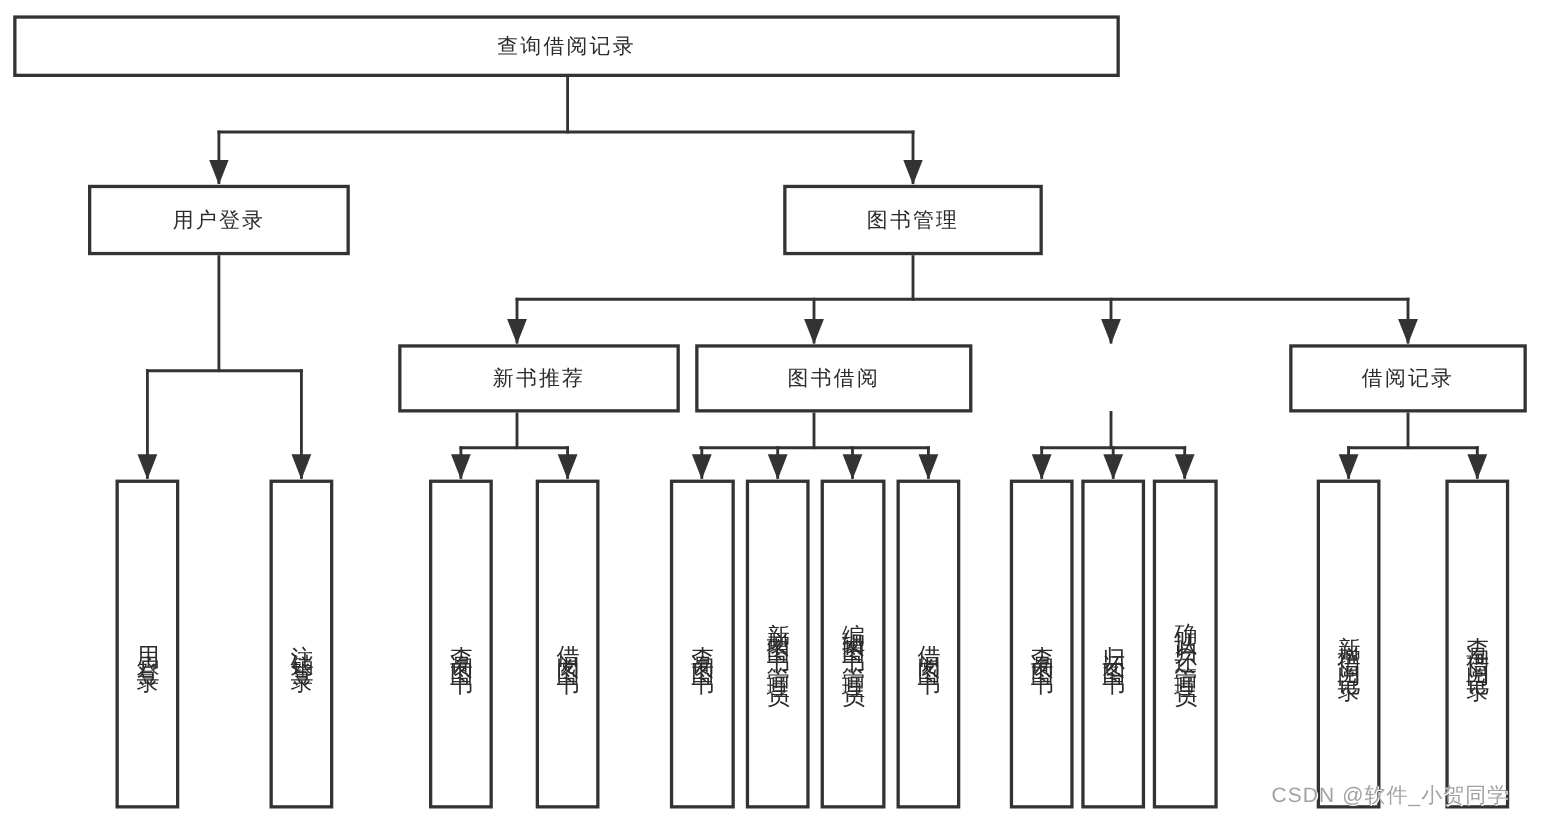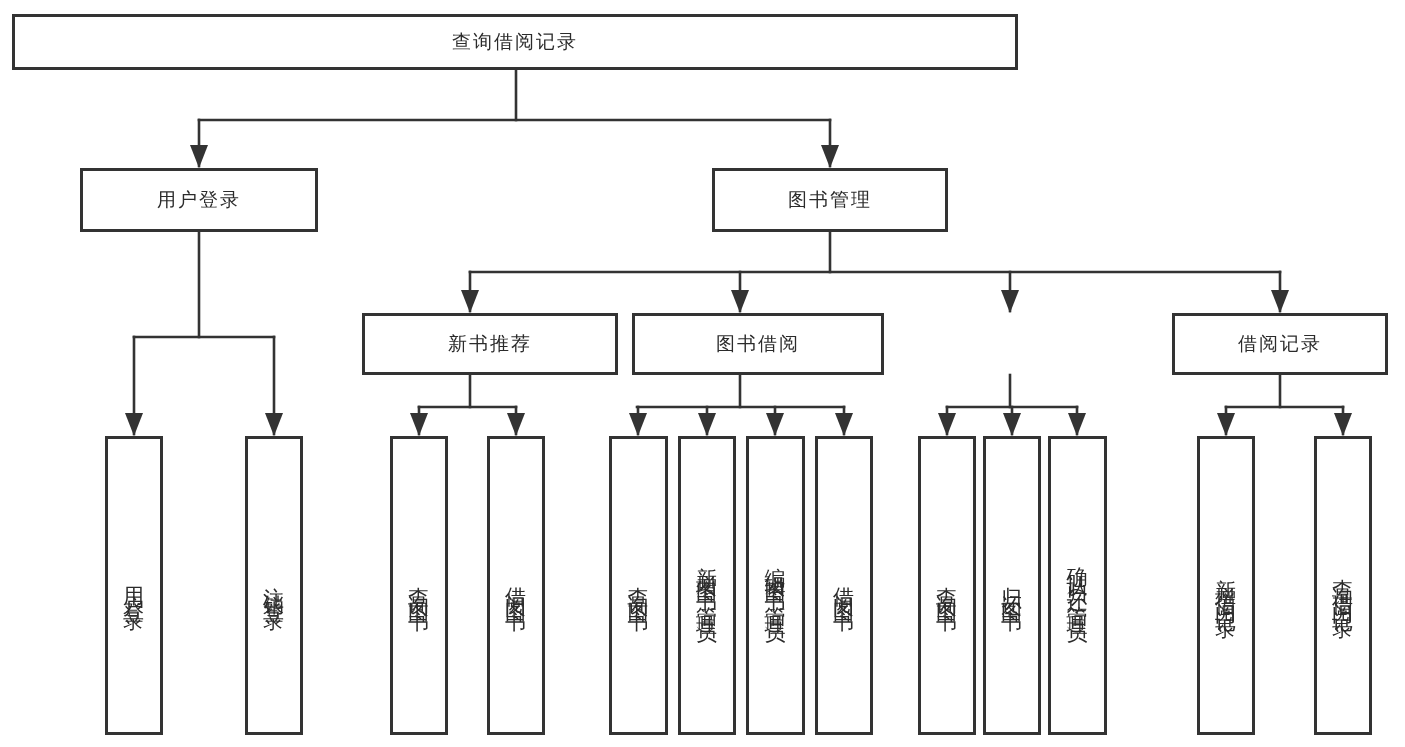--- a/index.html
+++ b/index.html
@@ -157,14 +157,15 @@
     <span class="vtext">确认归还（管理员）</span>
   </div>
 
   <div class="node leaf" style="left:1197px; top:436px; width:58px; height:299px;">
     <span class="vtext">新增借阅记录</span>
   </div>
   <div class="node leaf" style="left:1314px; top:436px; width:58px; height:299px;">
     <span class="vtext">查询借阅记录</span>
   </div>
 
+  <div class="watermark">CSDN @软件_小贺同学</div>
 
 </div>
 
 </body></html>

